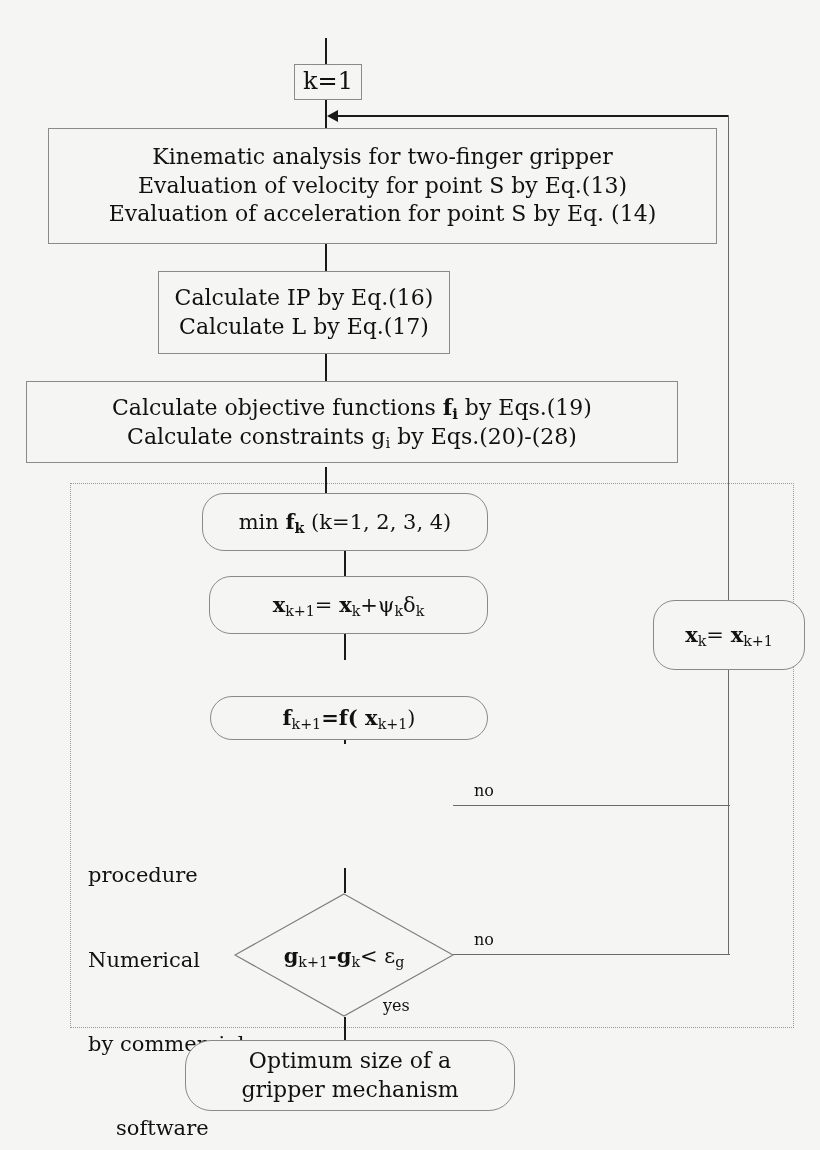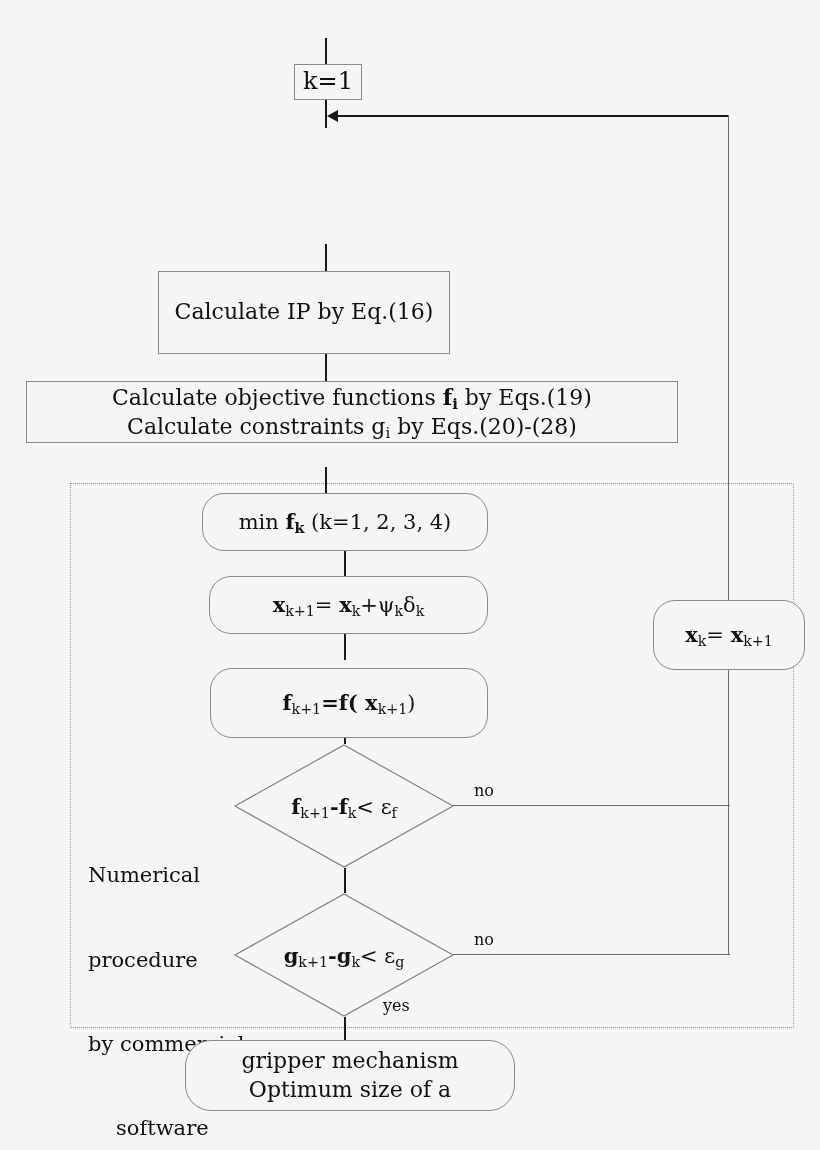--- a/index.html
+++ b/index.html
@@ -107,62 +107,60 @@
 
   <div class="node t-k1" style="left:294px; top:64px; width:68px; height:36px;">
     <span class="ln">k=1</span>
   </div>
 
   <div class="ln-v" style="left:325px; top:100px; height:28px;"></div>
 
   <div class="ln-h" style="left:332px; top:115px; width:396px;"></div>
   <div class="arrowhead" style="left:327px; top:110px;"></div>
 
+  <div class="node t-big" style="left:48px; top:128px; width:669px; height:116px;">
+    <span class="ln">Kinematic analysis  for two-finger  gripper</span>
+    <span class="ln">Evaluation of velocity for point S by Eq.(13)</span>
+    <span class="ln">Evaluation of  acceleration for point  S by Eq. (14)</span>
+  </div>
 
   <div class="ln-v" style="left:325px; top:244px; height:27px;"></div>
 
   <div class="node t-big" style="left:158px; top:271px; width:292px; height:83px;">
     <span class="ln">Calculate  IP by Eq.(16)</span>
+    <span class="ln">Calculate L by Eq.(17)</span>
   </div>
 
   <div class="ln-v" style="left:325px; top:354px; height:27px;"></div>
 
-  <div class="node t-big" style="left:26px; top:381px; width:652px; height:62px;">
+  <div class="node t-big" style="left:26px; top:381px; width:652px; height:82px;">
     <span class="ln"><span>Calculate objective functions </span><span class="bf">f</span><sub class="bf">i</sub><span> by  Eqs.(19)</span></span>
     <span class="ln"><span>Calculate constraints g</span><sub>i</sub><span> by Eqs.(20)-(28)</span></span>
   </div>
 
   <div class="ln-v" style="left:325px; top:467px; height:27px;"></div>
 
   <div class="node t-med" style="left:202px; top:493px; width:286px; height:58px;">
     <span class="ln"><span>min </span><span class="bf">f</span><sub class="bf">k</sub><span>  (k=1, 2, 3, 4)</span></span>
   </div>
 
   <div class="ln-v" style="left:344px; top:551px; height:25px;"></div>
 
   <div class="node t-med" style="left:209px; top:576px; width:279px; height:58px;">
     <span class="ln"><span class="bf">x</span><sub>k+1</sub><span>=  </span><span class="bf">x</span><sub>k</sub><span>+</span><span>ψ</span><sub>k</sub><span>δ</span><sub>k</sub></span>
   </div>
 
   <div class="ln-v" style="left:344px; top:634px; height:26px;"></div>
 
-  <div class="node t-med" style="left:210px; top:668px; width:278px; height:70px;">
+  <div class="node t-med" style="left:210px; top:696px; width:278px; height:44px;">
     <span class="ln"><span class="bf">f</span><sub>k+1</sub><span class="bf">=</span><span class="bf">f</span><span class="bf">( </span><span class="bf">x</span><sub>k+1</sub><span>)</span></span>
   </div>
 
   <div class="ln-v" style="left:344px; top:714px; height:30px;"></div>
 
-  <div class="diamond-wrap" style="left:234px; top:744px; width:220px; height:124px;">
-    <svg width="220" height="124" viewBox="0 0 220 124" aria-hidden="true">
-      <polygon points="110,1 219,62 110,123 1,62" fill="#f5f5f4" stroke="#7d7d7d" stroke-width="1.1"></polygon>
-    </svg>
-    <div class="diamond-label t-med">
-      <span><span class="bf">f</span><sub>k+1</sub><span class="bf">-</span><span class="bf">f</span><sub>k</sub><span>&lt; </span><span> ε</span><sub>f</sub></span>
-    </div>
-  </div>
 
   <div class="ln-h ln-thin" style="left:453px; top:805px; width:277px; height:1px;"></div>
   <div class="free-text t-edge" style="left:474px; top:780px;">no</div>
 
   <div class="ln-v" style="left:344px; top:868px; height:25px;"></div>
 
   <div class="diamond-wrap" style="left:234px; top:893px; width:220px; height:124px;">
     <svg width="220" height="124" viewBox="0 0 220 124" aria-hidden="true">
       <polygon points="110,1 219,62 110,123 1,62" fill="#f5f5f4" stroke="#7d7d7d" stroke-width="1.1"></polygon>
     </svg>
@@ -171,31 +169,31 @@
     </div>
   </div>
 
   <div class="ln-h ln-thin" style="left:453px; top:954px; width:277px; height:1px;"></div>
   <div class="free-text t-edge" style="left:474px; top:929px;">no</div>
 
   <div class="free-text t-edge" style="left:383px; top:995px;">yes</div>
   <div class="ln-v" style="left:344px; top:1017px; height:27px;"></div>
 
   <div class="node rounded t-big" style="left:185px; top:1040px; width:330px; height:71px;">
+    <span class="ln">Optimum size of a</span>
     <span class="ln">gripper  mechanism</span>
-    <span class="ln">Optimum size of a</span>
   </div>
 
   <div class="ln-v ln-thin" style="left:728px; top:115px; width:1px; height:485px;"></div>
   <div class="ln-v ln-thin" style="left:728px; top:670px; width:1px; height:285px;"></div>
 
   <div class="node t-med" style="left:653px; top:600px; width:152px; height:70px;">
     <span class="ln"><span class="bf">x</span><sub>k</sub><span>=  </span><span class="bf">x</span><sub>k+1</sub></span>
   </div>
 
   <div class="free-text t-note" style="left:88px; top:805px;">
+    <span style="display:block;">procedure</span>
     <span style="display:block;">Numerical</span>
-    <span style="display:block;">procedure</span>
     <span style="display:block;">by commercial</span>
     <span style="display:block;margin-left:28px;">software</span>
   </div>
 
 </div>
 
 </body></html>

